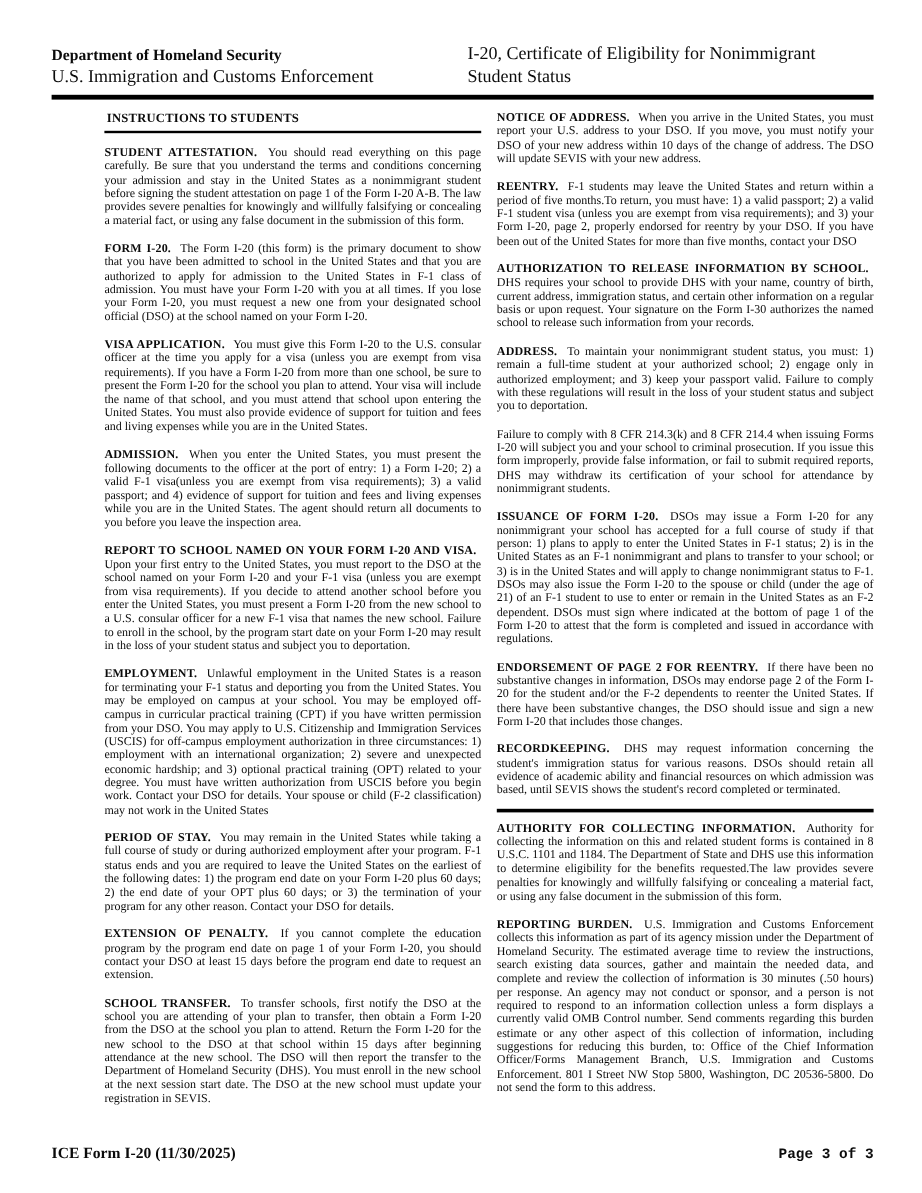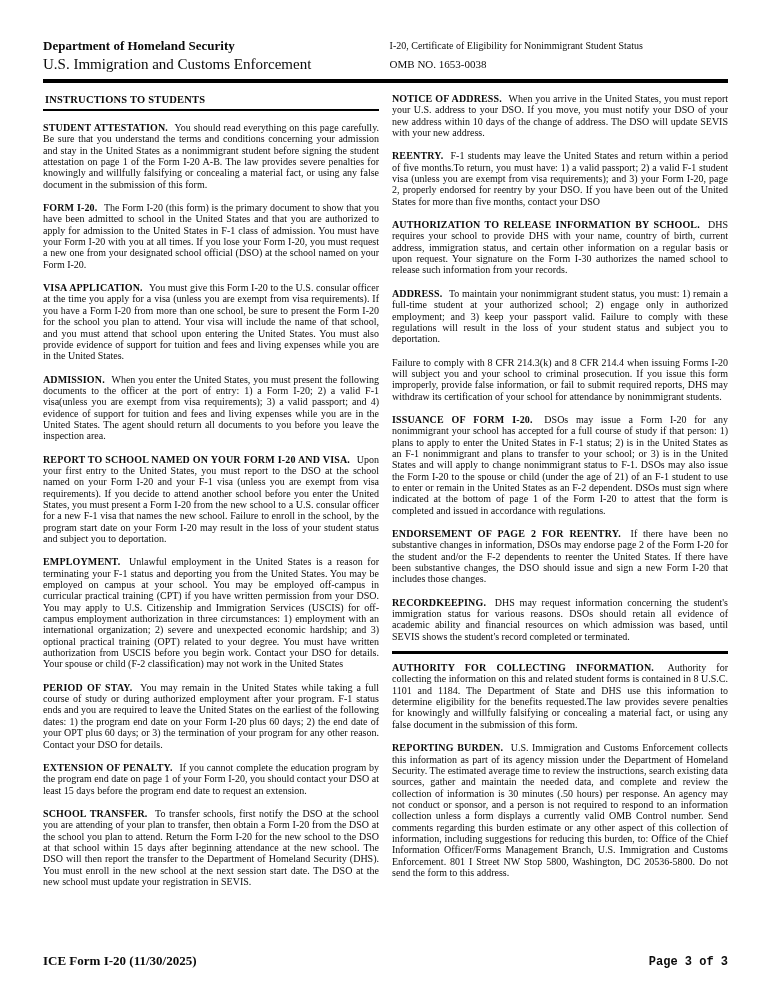--- a/index.html
+++ b/index.html
@@ -14,24 +14,24 @@
     width: 768px; height: 994px;
     padding: 36px 40px 0 43px;
     overflow: hidden;
     background: #ffffff;
   }
   .masthead { display: flex; }
   .masthead-left { width: 50.6%; }
   .masthead-right { flex: 1; }
   .agency { font-weight: bold; font-size: 13px; line-height: 19px; }
   .sub-agency { font-size: 15px; line-height: 19px; }
-  .form-title { font-size: 10px; line-height: 19px; }
+  .form-title { font-size: 15px; line-height: 19px; }
   .omb { font-size: 11px; line-height: 19px; }
   .head-rule { height: 4px; background: #000; margin-top: 5px; }
-  .columns { display: flex; gap: 13px; margin-top: 10px; }
+  .columns { display: flex; gap: 13px; margin-top: 10px; margin-left: 44px; }
   .col { flex: 1; min-width: 0; }
   .section-header {
     font-weight: bold; font-size: 10.5px; letter-spacing: 0.2px;
     padding: 1px 0 4px 2px;
     border-bottom: 2.5px solid #000;
     margin-bottom: 11px;
   }
   .para {
     font-size: 10px; line-height: 11.35px;
     text-align: justify;
@@ -51,21 +51,20 @@
 
 <div class="page">
 
   <div class="masthead">
     <div class="masthead-left">
       <div class="agency">Department of Homeland Security</div>
       <div class="sub-agency">U.S. Immigration and Customs Enforcement</div>
     </div>
     <div class="masthead-right">
       <div class="form-title">I-20, Certificate of Eligibility for Nonimmigrant Student Status</div>
-      <div class="omb">OMB NO.  1653-0038</div>
     </div>
   </div>
 
   <div class="head-rule"></div>
 
   <div class="columns">
     <div class="col" id="left-column">
         <div class="section-header">INSTRUCTIONS TO STUDENTS</div>
         <p class="para"><b class="hd">STUDENT ATTESTATION.</b> <span>You should read everything on this page carefully. Be sure that you understand the terms and conditions concerning your admission and stay in the United States as a nonimmigrant student before signing the student attestation on page 1 of the Form I-20 A-B. The law provides severe penalties for knowingly and willfully falsifying or concealing a material fact, or using any false document in the submission of this form.</span></p>
         <p class="para"><b class="hd">FORM I-20.</b> <span>The Form I-20 (this form) is the primary document to show that you have been admitted to school in the United States and that you are authorized to apply for admission to the United States in F-1 class of admission. You must have your Form I-20 with you at all times. If you lose your Form I-20, you must request a new one from your designated school official (DSO) at the school named on your Form I-20.</span></p>

